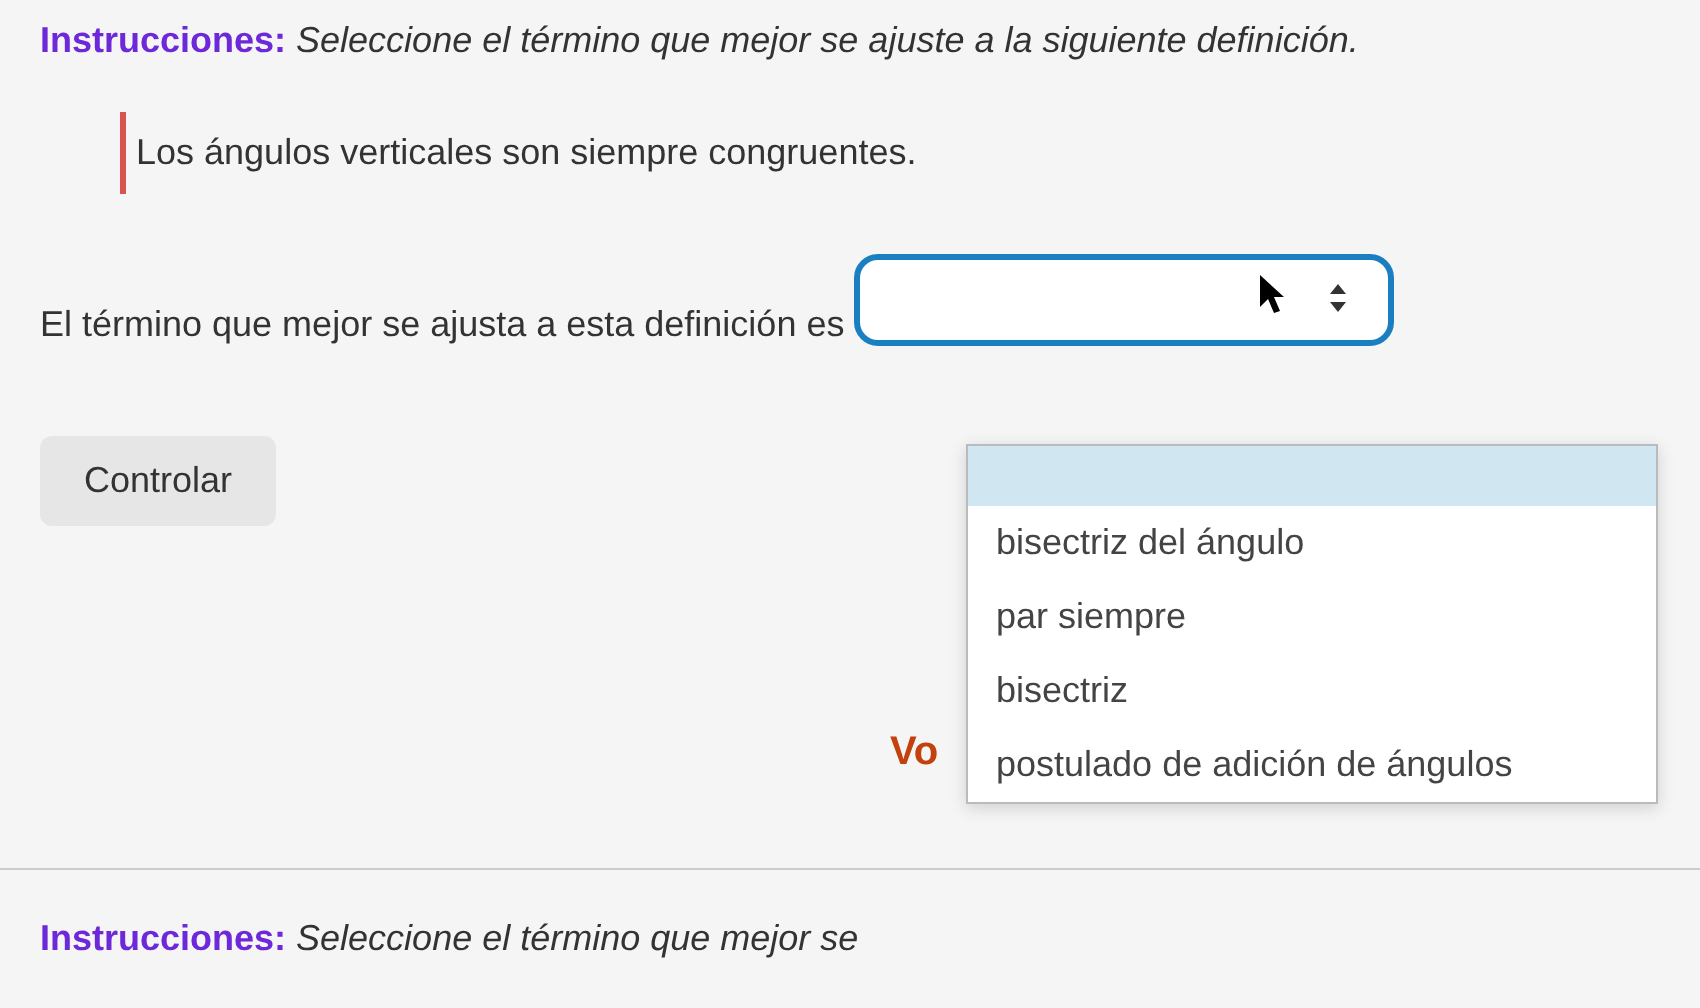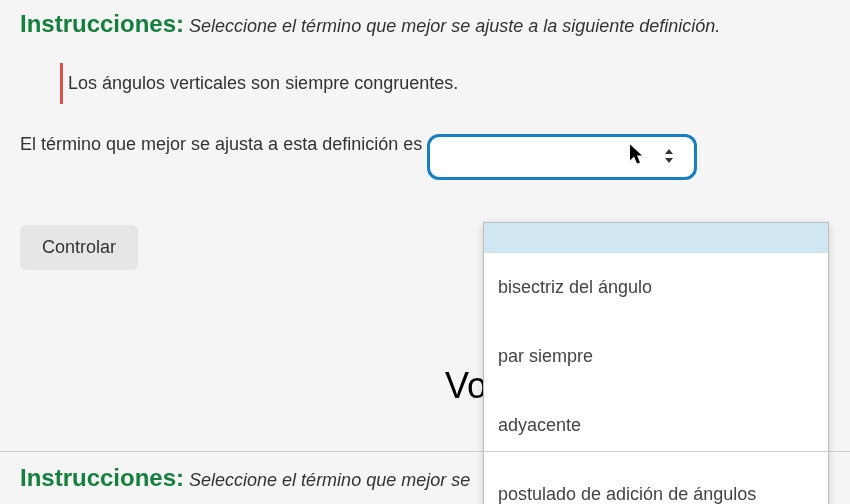--- a/index.html
+++ b/index.html
@@ -13,41 +13,41 @@
       width: 850px;
       height: 504px;
       overflow: hidden;
       position: relative;
     }
     .container {
       padding: 10px 20px;
     }
     .instructions-label {
       font-weight: bold;
-      font-size: 24px;
-      color: #15803d;
+      font-size: 18px;
+      color: #6d28d9;
       display: inline;
     }
     .instructions-text {
       font-size: 18px;
       color: #333;
       display: inline;
       font-style: italic;
     }
     .definition-box {
       margin: 25px 0 30px 40px;
       padding: 10px 5px;
       border-left: 3px solid #d9534f;
       font-size: 18px;
       color: #333;
     }
     .question-row {
       margin-top: 10px;
       display: flex;
-      align-items: flex-start;
+      align-items: flex-end;
     }
     .question-text {
       font-size: 18px;
       color: #333;
     }
     .select-box {
       margin-left: 5px;
       width: 270px;
       height: 46px;
       border: 3px solid #1a7fc1;
@@ -90,41 +90,41 @@
       width: 346px;
       background: #fff;
       border: 1px solid #bbb;
       box-shadow: 0 2px 8px rgba(0,0,0,0.15);
     }
     .dropdown-blank {
       height: 30px;
       background: #d0e6f0;
     }
     .dropdown-item {
-      padding: 24px 14px;
+      padding: 8px 14px;
       font-size: 18px;
       color: #444;
       cursor: pointer;
       white-space: nowrap;
     }
     .bottom-section {
       position: absolute;
       bottom: 0;
       left: 0;
       width: 100%;
-      padding: 12px 20px;
+      padding: 24px 20px;
       border-top: 1px solid #ccc;
     }
     .vo-text {
       position: absolute;
       left: 445px;
       top: 365px;
-      font-size: 36px;
-      font-weight: normal;
-      color: #000000;
+      font-size: 20px;
+      font-weight: bold;
+      color: #c2410c;
     }
   </style>
 </head>
 <body>
 
 <div class="container">
   <div>
     <span class="instructions-label">Instrucciones:</span><span class="instructions-text"> Seleccione el término que mejor se ajuste a la siguiente definición.</span>
   </div>
 
@@ -150,19 +150,19 @@
 
   <button class="check-button">Controlar</button>
 </div>
 
 <div class="vo-text">Vo</div>
 
 <div class="dropdown">
   <div class="dropdown-blank"></div>
   <div class="dropdown-item">bisectriz del ángulo</div>
   <div class="dropdown-item">par siempre</div>
-  <div class="dropdown-item">adyacente</div>
+  <div class="dropdown-item">bisectriz</div>
   <div class="dropdown-item">postulado de adición de ángulos</div>
 </div>
 
 <div class="bottom-section">
   <span class="instructions-label">Instrucciones:</span><span class="instructions-text"> Seleccione el término que mejor se</span>
 </div>
 
 </body></html>

